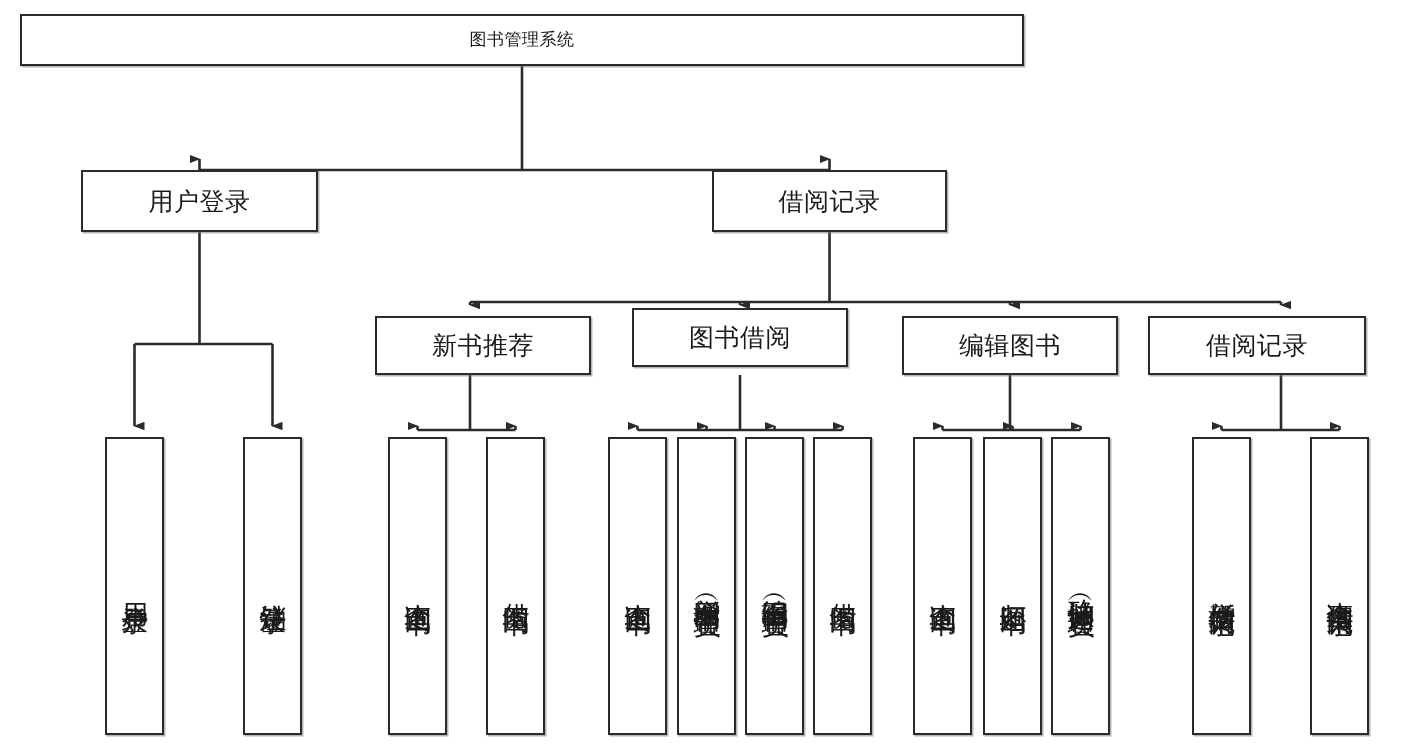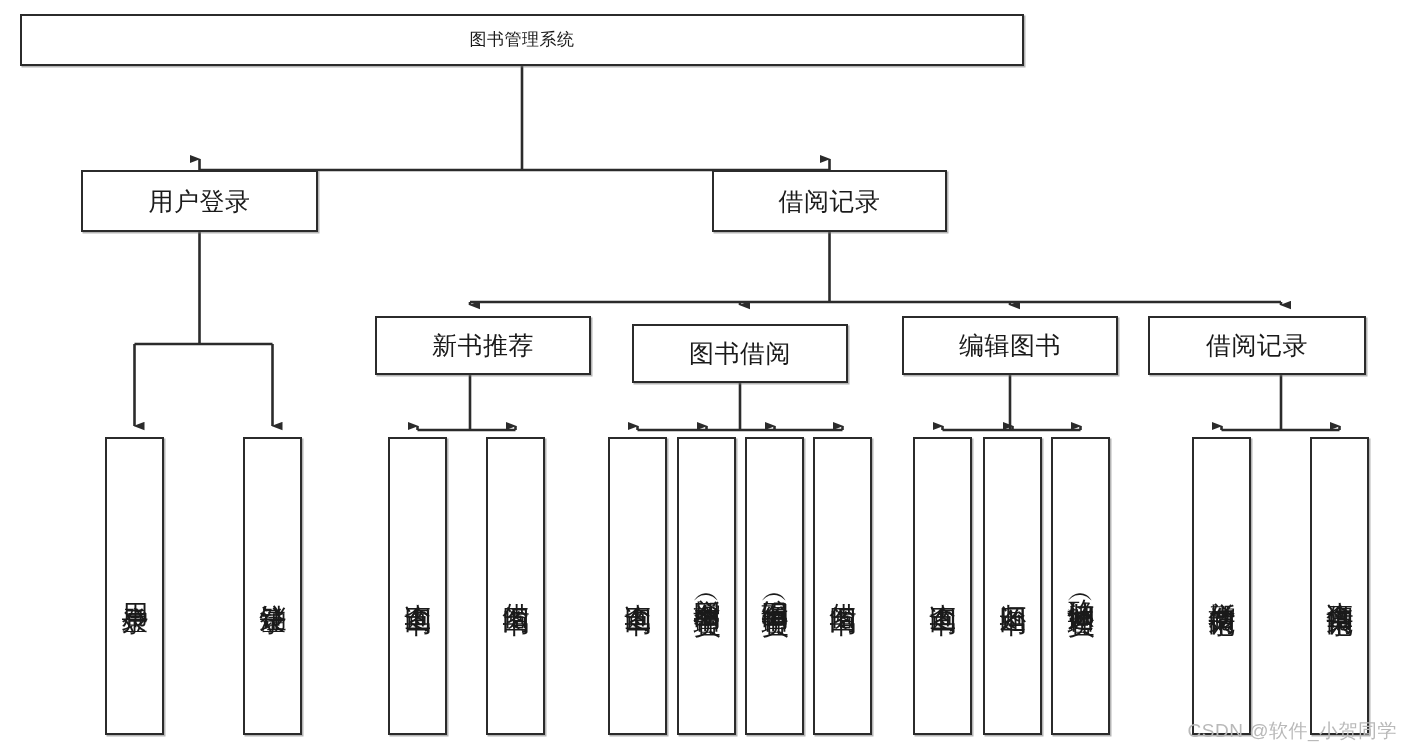--- a/index.html
+++ b/index.html
@@ -102,21 +102,21 @@
       </div>
       <div class="node horizontal" style="left: 81px; top: 170px; width: 237px; height: 62px;">
         <span class="node-label">用户登录</span>
       </div>
       <div class="node horizontal" style="left: 712px; top: 170px; width: 235px; height: 62px;">
         <span class="node-label">借阅记录</span>
       </div>
       <div class="node horizontal" style="left: 375px; top: 316px; width: 216px; height: 59px;">
         <span class="node-label">新书推荐</span>
       </div>
-      <div class="node horizontal" style="left: 632px; top: 324px; width: 216px; height: 59px;">
+      <div class="node horizontal" style="left: 632px; top: 308px; width: 216px; height: 59px;">
         <span class="node-label">图书借阅</span>
       </div>
       <div class="node horizontal" style="left: 902px; top: 316px; width: 216px; height: 59px;">
         <span class="node-label">编辑图书</span>
       </div>
       <div class="node horizontal" style="left: 1148px; top: 316px; width: 218px; height: 59px;">
         <span class="node-label">借阅记录</span>
       </div>
       <div class="node vertical" style="left: 105px; top: 437px; width: 59px; height: 298px;">
         <span class="node-label">用户登录</span>
@@ -152,14 +152,13 @@
         <span class="node-label">确认归还（管理员）</span>
       </div>
       <div class="node vertical" style="left: 1192px; top: 437px; width: 59px; height: 298px;">
         <span class="node-label">新增借阅记录</span>
       </div>
       <div class="node vertical" style="left: 1310px; top: 437px; width: 59px; height: 298px;">
         <span class="node-label">查询借阅记录</span>
       </div>
     </div>
 
-  <div id="watermark">CSDN @软件_小贺同学</div>
 </div>
 
 </body></html>

